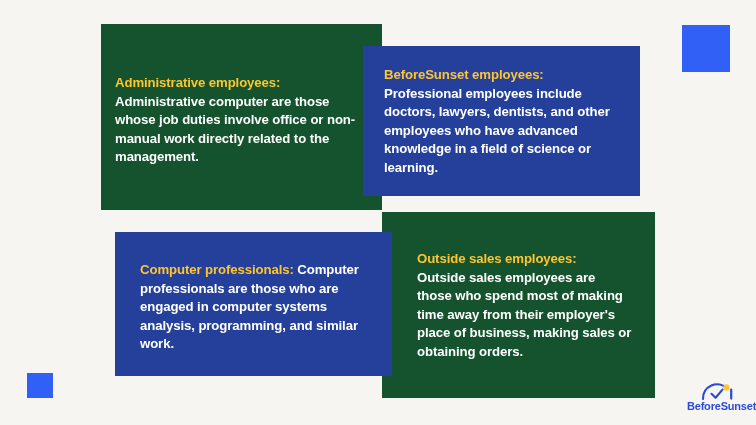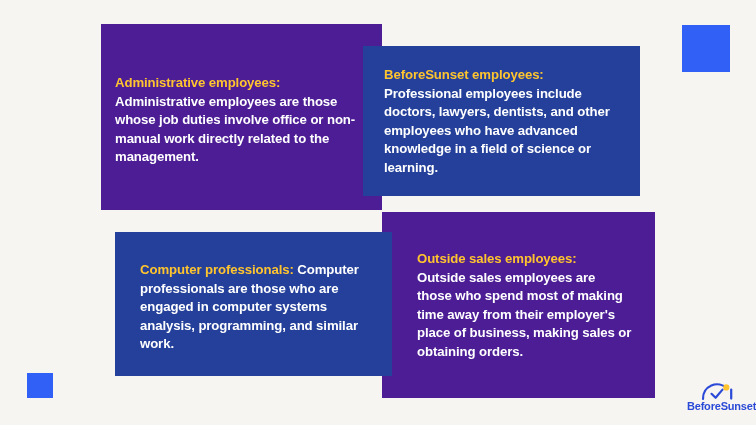--- a/index.html
+++ b/index.html
@@ -37,21 +37,21 @@
     top: 373px;
     width: 26px;
     height: 25px;
   }
 
   
   .card {
     position: absolute;
     box-sizing: border-box;
   }
-  .card-bright { background: #4c1d95; }
+  .card-bright { background: #14532d; }
   .card-dark   { background: #24409a; }
 
   .card-1 {
     left: 101px;
     top: 24px;
     width: 281px;
     height: 186px;
     z-index: 1;
   }
   .card-2 {
@@ -137,21 +137,21 @@
 </head>
 <body>
 
 <div class="slide">
 
   <div class="deco-square deco-top-right"></div>
   <div class="deco-square deco-bottom-left"></div>
 
   <div class="card card-bright card-1">
     <div class="card-text">
-      <span class="lead lead-block">Administrative employees:</span><span>Administrative employees are those whose job duties involve office or non-manual work directly related to the management.</span>
+      <span class="lead lead-block">Administrative employees:</span><span>Administrative computer are those whose job duties involve office or non-manual work directly related to the management.</span>
     </div>
   </div>
 
   <div class="card card-dark card-2">
     <div class="card-text">
       <span class="lead lead-block">BeforeSunset employees:</span><span>Professional employees include doctors, lawyers, dentists, and other employees who have advanced knowledge in a field of science or learning.</span>
     </div>
   </div>
 
   <div class="card card-dark card-3">

